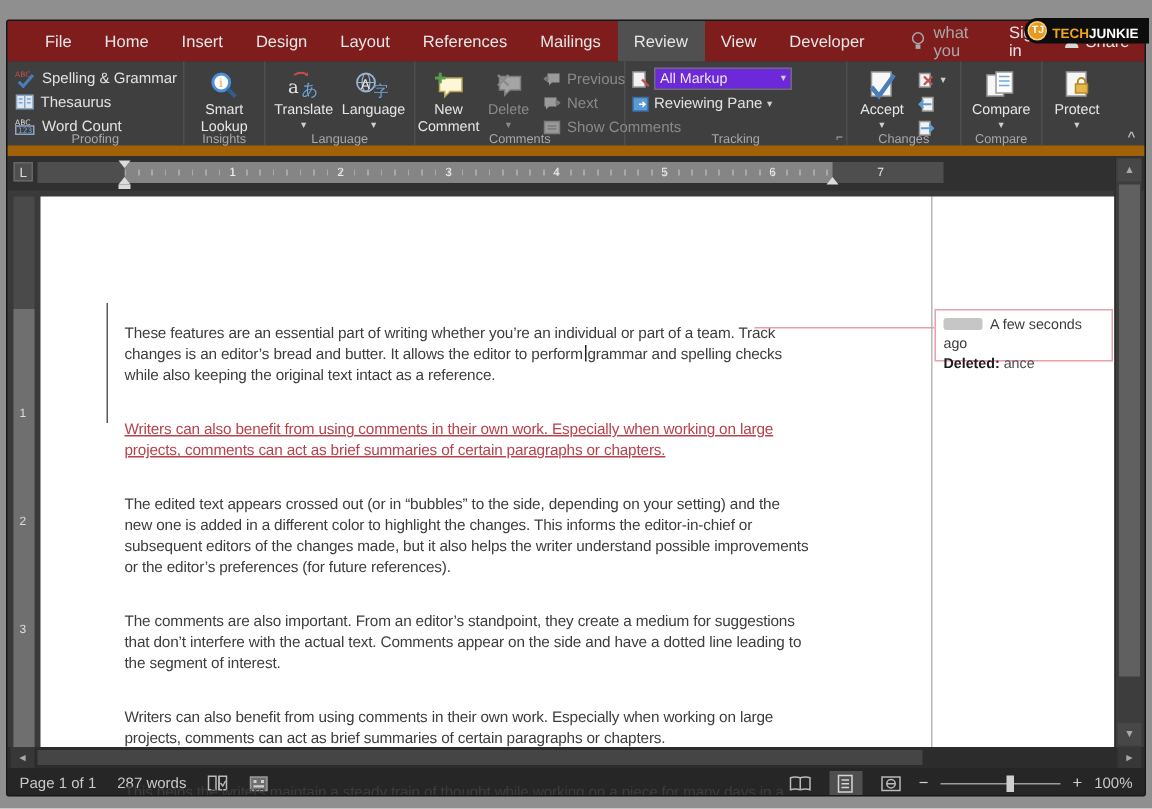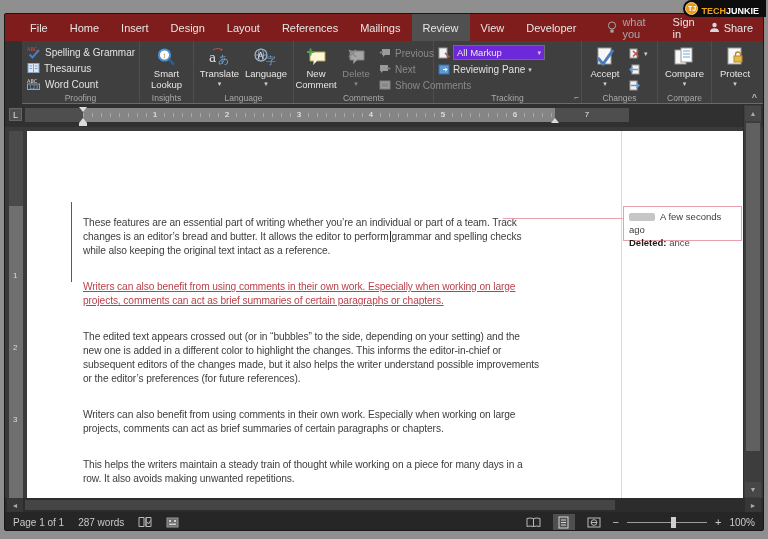--- a/index.html
+++ b/index.html
@@ -3,38 +3,38 @@
 <meta charset="utf-8">
 <style>
   html,body{margin:0;padding:0;}
   body{width:768px;height:539px;overflow:hidden;background:#8f8f8f;position:relative;
        font-family:"Liberation Sans",sans-serif;-webkit-font-smoothing:antialiased;}
   *{box-sizing:border-box;}
 
   
   .window{position:absolute;left:4px;top:13px;width:760px;height:518px;background:#303030;
           border:1px solid #171717;border-radius:2px;overflow:hidden;}
-  .logo-badge{position:absolute;top:0;right:2px;height:17px;z-index:50;background:#0d0d0d;
+  .logo-badge{position:absolute;top:12px;right:2px;height:17px;z-index:50;background:#0d0d0d;
               border-radius:9px 0 0 9px;display:flex;align-items:center;gap:3px;padding:1px 7px 1px 2px;}
   .logo-circle{width:13px;height:13px;border-radius:50%;background:#e89a1e;border:1px solid #f6d28a;
                color:#fff;font-size:7px;font-weight:bold;display:flex;align-items:center;justify-content:center;}
   .logo-tech{color:#f0a41c;font-size:9px;font-weight:bold;}
   .logo-junkie{color:#fff;font-size:9px;font-weight:bold;}
 
   
   .tabbar{height:27px;background:#7f1d1d;display:flex;align-items:stretch;padding-left:14px;font-size:11px;color:#e6e6e6;}
   .tab{display:flex;align-items:center;padding:0 11px;cursor:default;}
   .tab.active{background:#505050;}
   .tellme{display:flex;align-items:center;gap:5px;color:#a8a8a8;margin-left:14px;padding:0 6px;}
   .spacer{flex:1;}
   .signin{display:flex;align-items:center;padding:12px 10px;}
   .share{display:flex;align-items:center;gap:4px;padding:0 10px 0 4px;}
 
   
-  .ribbon{height:63px;background:#3f3f3f;border-bottom:1px solid #a16207;display:flex;position:relative;margin-left:17px;}
+  .ribbon{height:63px;background:#3f3f3f;border-bottom:7px solid #a16207;display:flex;position:relative;}
   .rgroup{position:relative;border-right:1px solid #4e4e4e;padding:2px 2px 12px 2px;display:flex;align-items:flex-start;}
   .rgroup-label{position:absolute;bottom:0;left:0;right:0;text-align:center;font-size:8.5px;color:#a9a9a9;}
   .stackcol{display:flex;flex-direction:column;justify-content:flex-start;}
   .smallbtn{display:flex;align-items:center;gap:4px;font-size:10px;color:#e2e2e2;padding:1px 3px;white-space:nowrap;height:16px;}
   .bigbtn{display:flex;flex-direction:column;align-items:center;text-align:center;font-size:9.5px;line-height:10.5px;
           color:#e6e6e6;padding:2px 2px 0 2px;min-width:40px;}
   .bigbtn .ic{height:24px;display:flex;align-items:center;}
   .dd{font-size:7px;color:#cfcfcf;line-height:7px;}
   .disabled, .disabled .dd{color:#8a8a8a !important;}
   .bigbtn.activebtn{background:#5a5a5a;border-radius:2px;}
@@ -421,20 +421,23 @@
       <div class="doctext">
         <div class="para"><span>These features are an essential part of writing whether you’re an individual or part of a team. Track
 changes is an editor’s bread and butter. It allows the editor to perform</span><span class="caret"></span><span>grammar and spelling checks
 while also keeping the original text intact as a reference.</span></div>
         <div class="para ins">Writers can also benefit from using comments in their own work. Especially when working on large
 projects, comments can act as brief summaries of certain paragraphs or chapters.</div>
         <div class="para">The edited text appears crossed out (or in “bubbles” to the side, depending on your setting) and the
 new one is added in a different color to highlight the changes. This informs the editor-in-chief or
 subsequent editors of the changes made, but it also helps the writer understand possible improvements
 or the editor’s preferences (for future references).</div>
+        <div class="para">The comments are also important. From an editor’s standpoint, they create a medium for suggestions
+that don’t interfere with the actual text. Comments appear on the side and have a dotted line leading to
+the segment of interest.</div>
         <div class="para">Writers can also benefit from using comments in their own work. Especially when working on large
 projects, comments can act as brief summaries of certain paragraphs or chapters.</div>
         <div class="para">This helps the writers maintain a steady train of thought while working on a piece for many days in a
 row. It also avoids making unwanted repetitions.</div>
         
       </div>
 
       <div class="changebar"></div>
       <div class="connector"></div>
 

